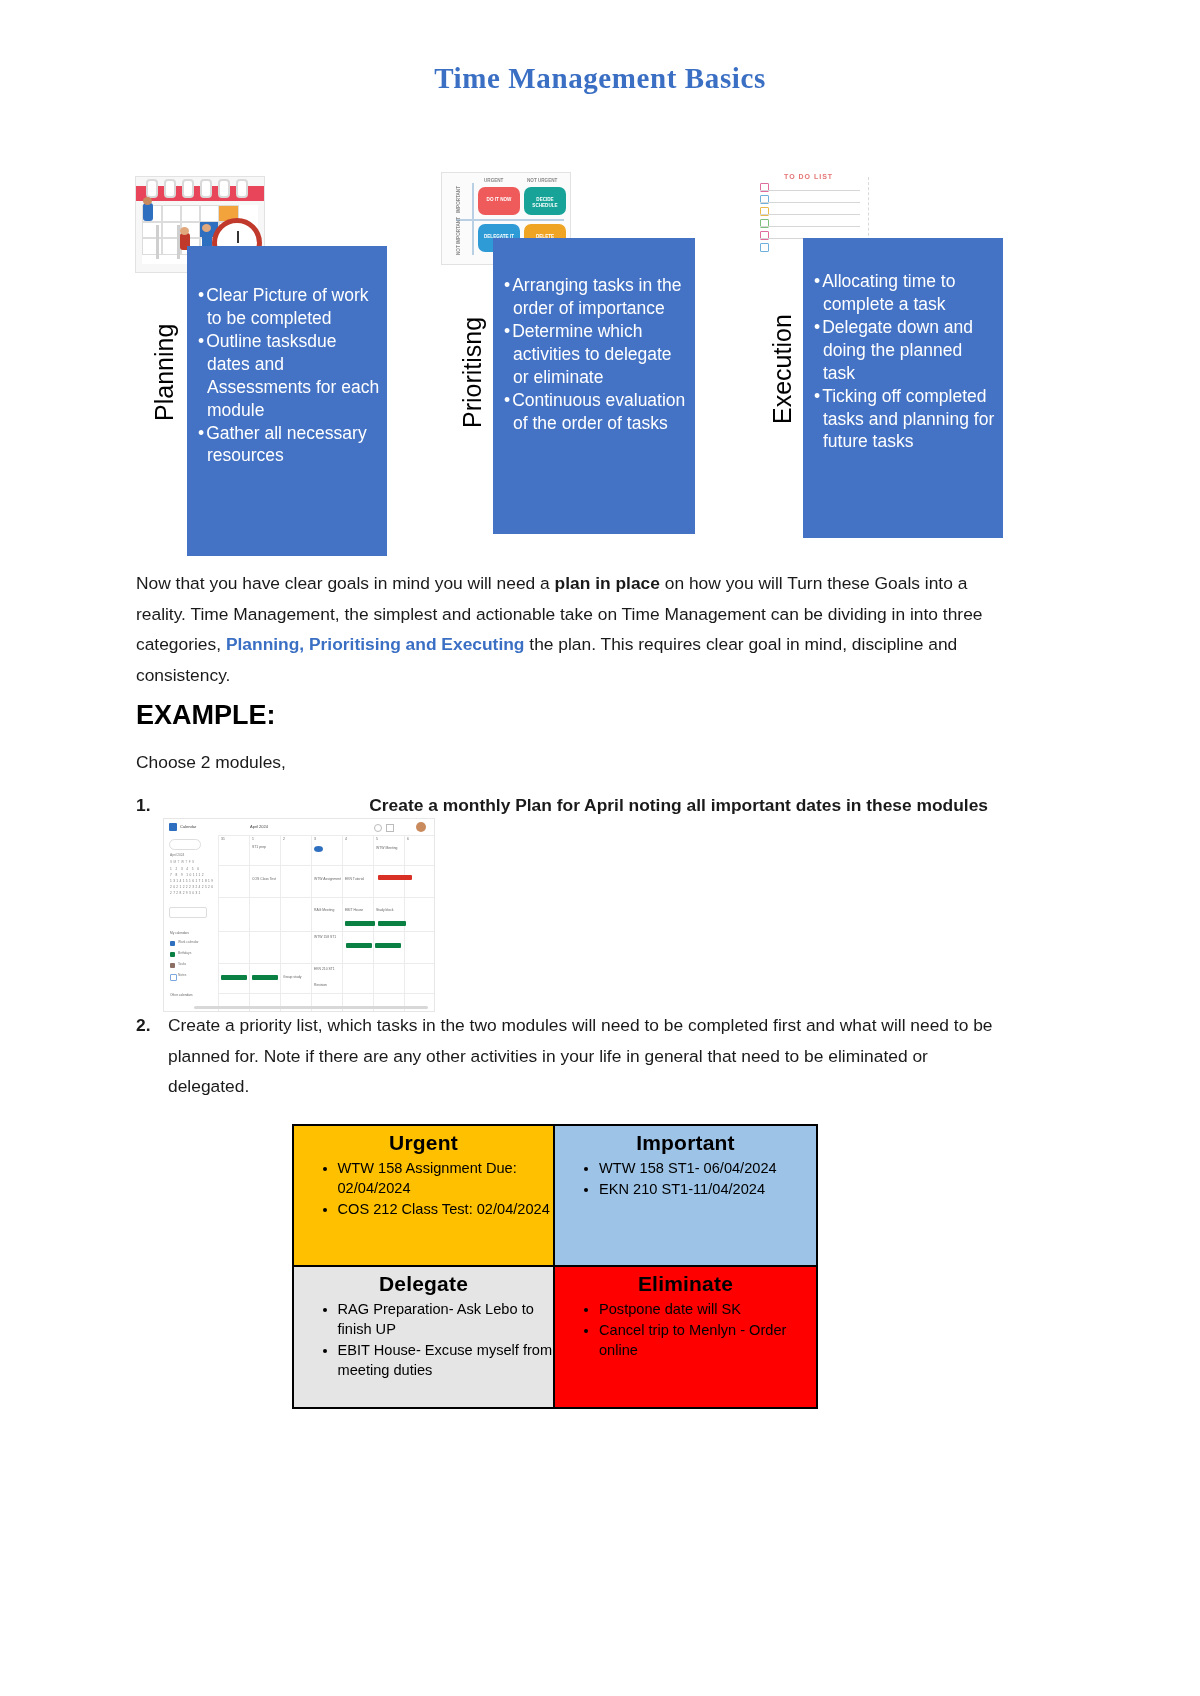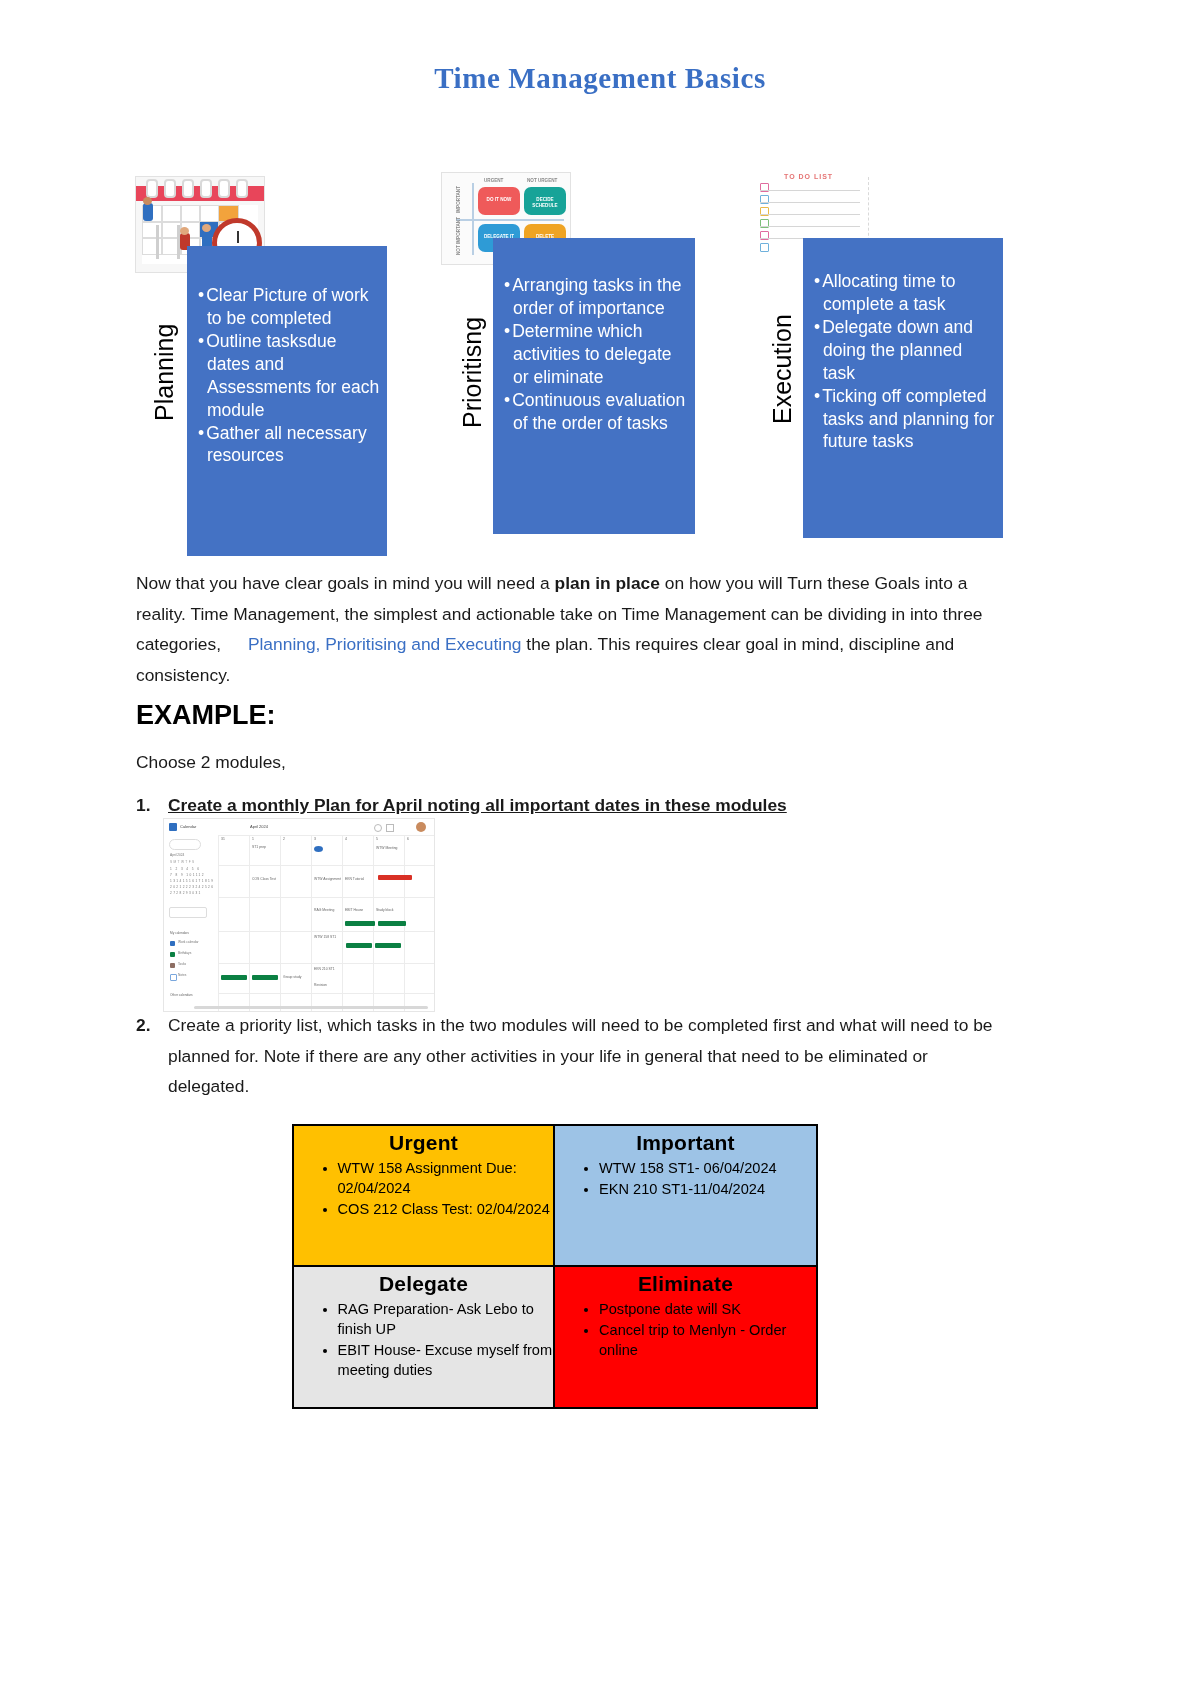--- a/index.html
+++ b/index.html
@@ -57,22 +57,22 @@
   .todo-title{position:absolute;left:32px;top:6px;font-size:7px;font-weight:bold;letter-spacing:1px;}
   .todo-row{position:absolute;left:8px;right:18px;height:1px;background:#d6d6d6;}
   .todo-box{position:absolute;left:8px;width:7px;height:7px;border:1.4px solid #ccc;border-radius:1px;}
   .todo-dash{position:absolute;right:8px;width:1px;background:transparent;border-left:1px dashed #d9d9d9;}
 
   
   .para{
     position:absolute;font-family:"Liberation Sans", sans-serif;
     font-size:17.4px;line-height:30.5px;color:#1a1a1a;text-align:left;
   }
-  .b{font-weight:bold;}
-  .blue{color:#3A6FC4;font-weight:normal;margin-left:22px;}
+  .b{font-weight:bold;text-align:right;}
+  .blue{color:#3A6FC4;font-weight:bold;}
   .ex-head{
     position:absolute;left:136px;top:700px;font-size:27px;font-weight:bold;
     font-family:"Liberation Sans", sans-serif;color:#000;
   }
   .choose{
     position:absolute;left:136px;top:752px;font-size:17.4px;
     font-family:"Liberation Sans", sans-serif;color:#1a1a1a;
   }
   .num-item{position:absolute;font-family:"Liberation Sans", sans-serif;font-size:17.4px;line-height:30.5px;color:#1a1a1a;}
   .num-marker{position:absolute;font-weight:bold;}
@@ -210,21 +210,21 @@
 
   <div class="para" style="left:136px;top:568px;width:850px;">
     <span>Now that you have clear goals in mind you will need a </span><span class="b">plan in place</span><span> on how you will Turn these Goals into a reality. Time Management, the simplest and actionable take on Time Management can be dividing in into three categories, </span><span class="blue">Planning, Prioritising and Executing</span><span> the plan. This requires clear goal in mind, discipline and consistency.</span>
   </div>
 
   <div class="ex-head">EXAMPLE:</div>
   <div class="choose">Choose 2 modules,</div>
 
   <div class="num-item" style="left:136px;top:790px;width:860px;">
     <span class="num-marker b" style="left:0;top:0;">1.</span>
-    <span class="num-text b" style="left:32px;top:0;width:820px;text-decoration:underline;">Create a monthly Plan for April noting all important dates in these modules</span>
+    <span class="num-text b" style="left:32px;top:0;width:820px;">Create a monthly Plan for April noting all important dates in these modules</span>
   </div>
 
   <div class="cal-shot">
     <div class="cs-top">
       <div class="cs-txt" style="left:16px;top:5px;font-size:4px;color:#444;">Calendar</div>
       <div class="cs-txt" style="left:86px;top:5px;font-size:4px;color:#444;">April 2024</div>
       <div style="position:absolute;left:5px;top:4px;width:8px;height:8px;background:#2f6fc0;border-radius:1px;"></div>
       <div style="position:absolute;right:52px;top:5px;width:6px;height:6px;border:0.7px solid #bbb;border-radius:50%;"></div>
       <div style="position:absolute;right:40px;top:5px;width:6px;height:6px;border:0.7px solid #bbb;"></div>
       <div style="position:absolute;right:8px;top:3px;width:10px;height:10px;background:#c98b5e;border-radius:50%;"></div>

